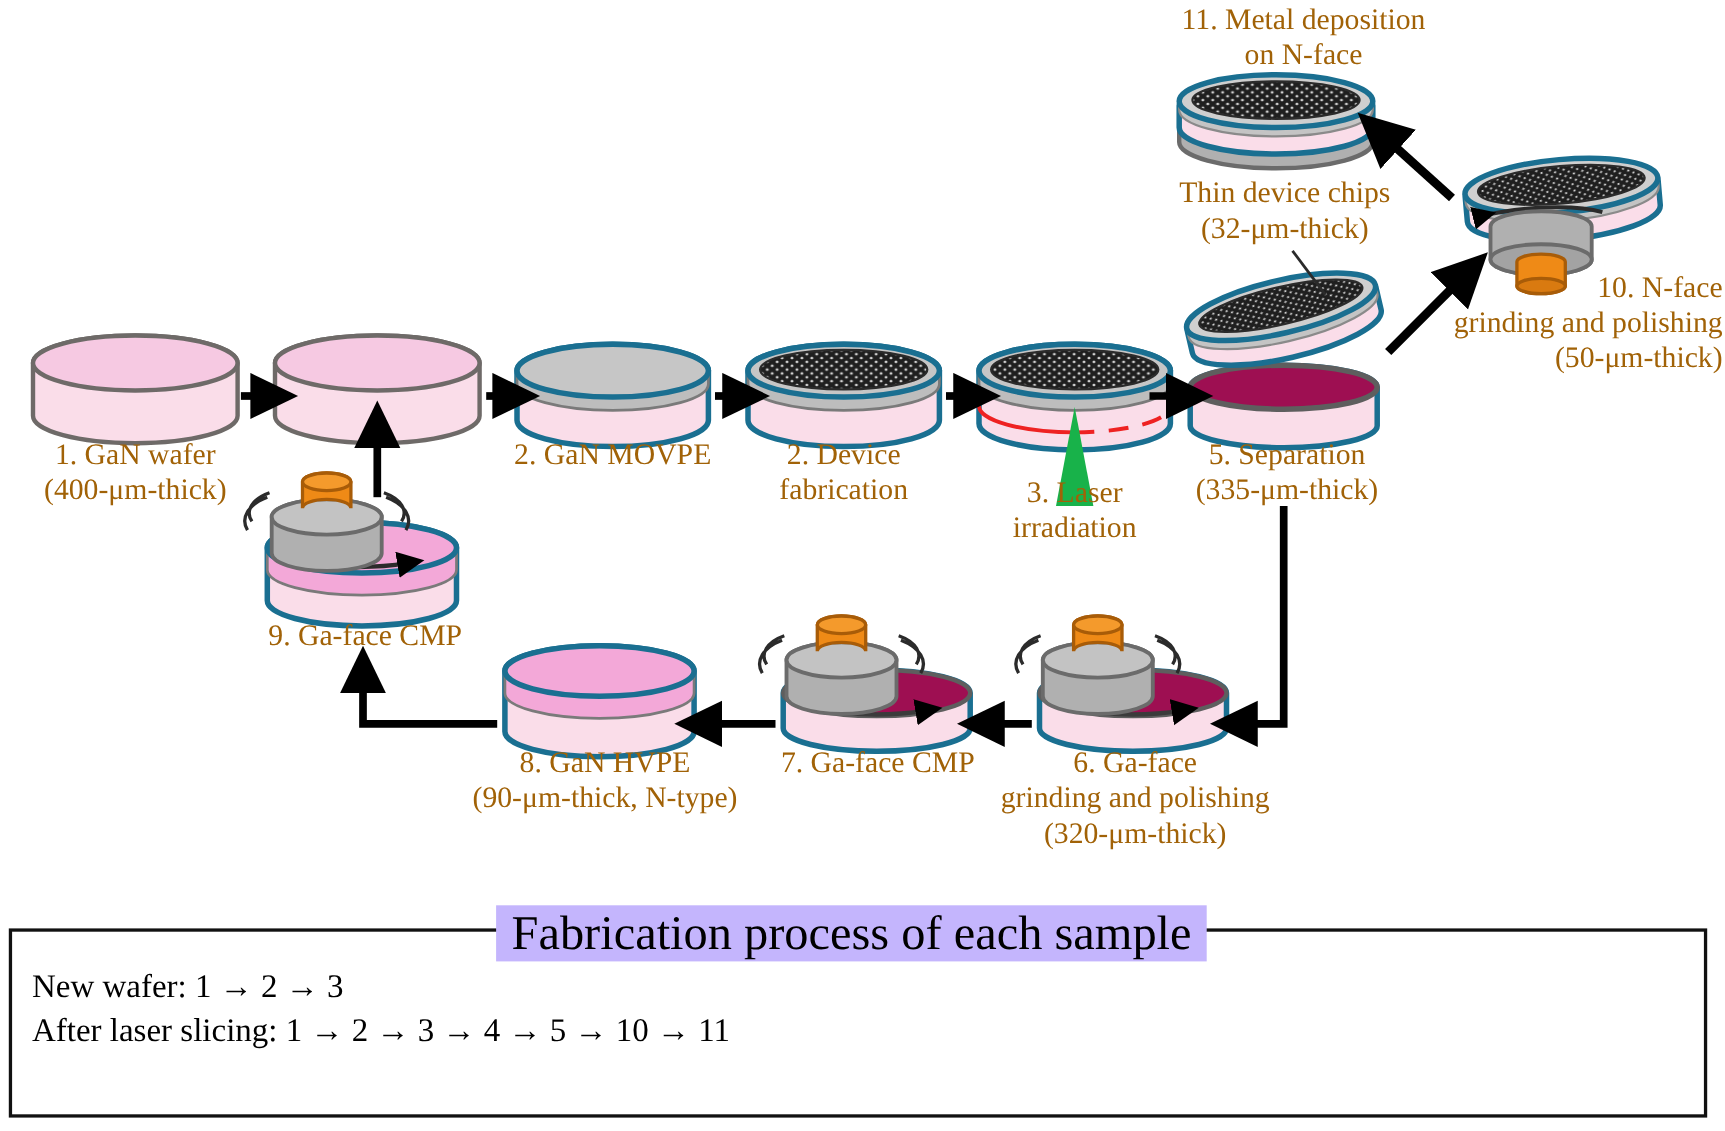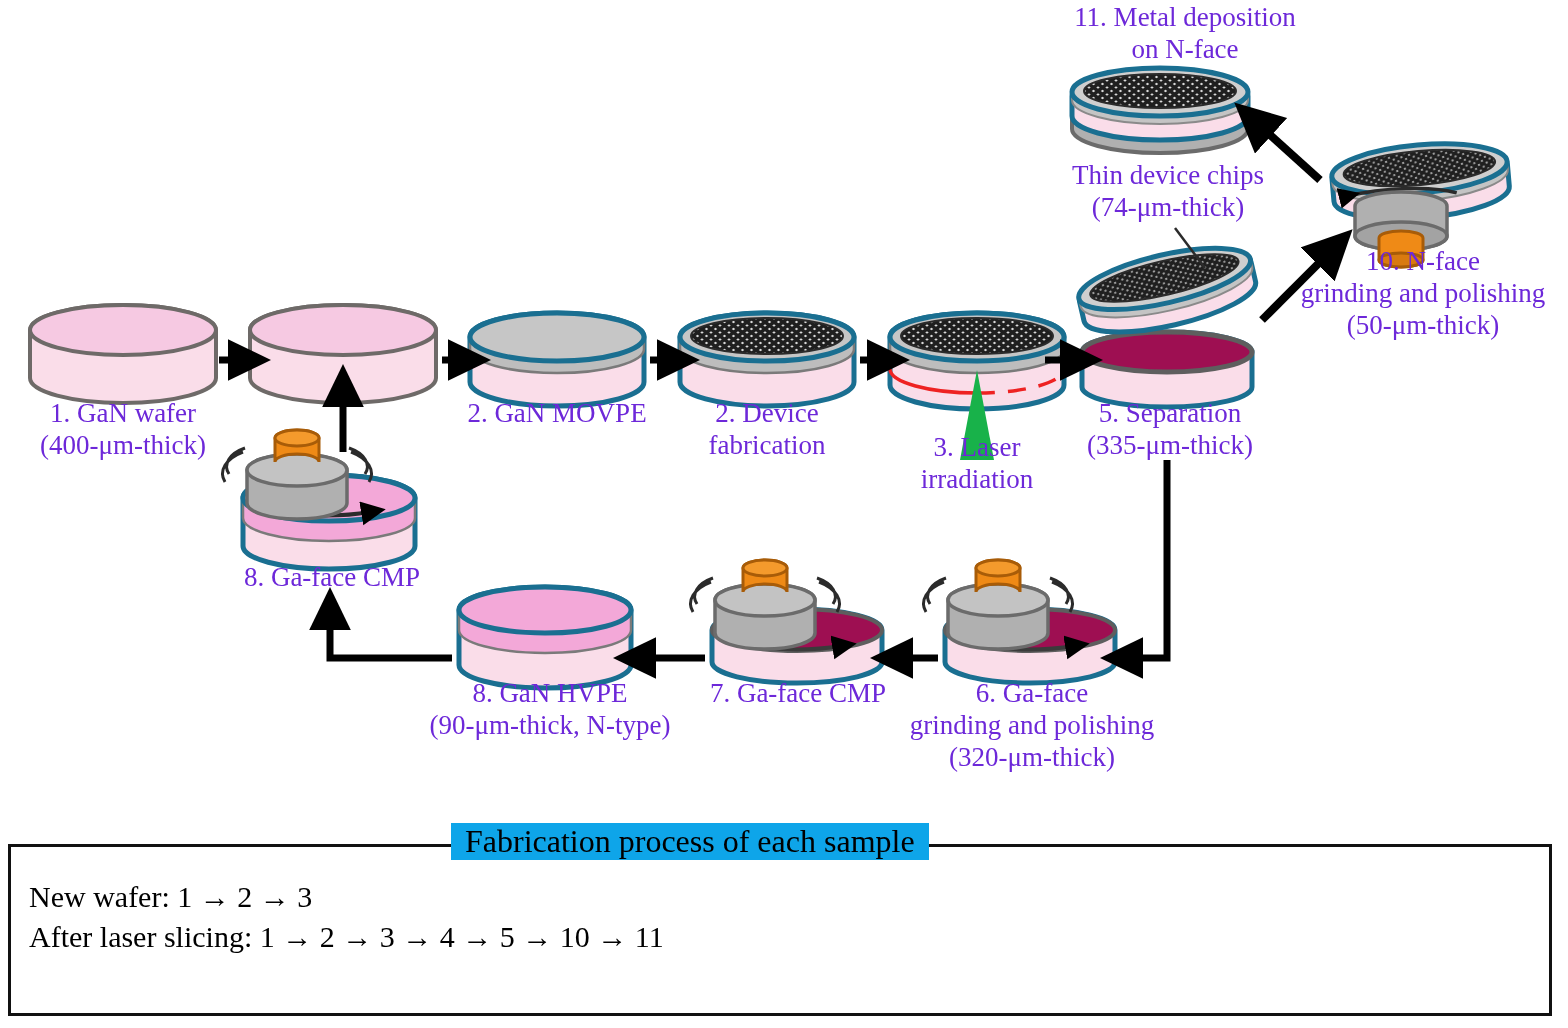--- a/index.html
+++ b/index.html
@@ -1,26 +1,26 @@
 <!DOCTYPE html>
 <html><head>
 <meta charset="utf-8">
 <style>
   html,body{margin:0;padding:0;background:#fff;}
   body{width:1568px;height:1028px;position:relative;overflow:hidden;
        font-family:"Liberation Serif","DejaVu Serif",serif;color:#000;}
   #stage{position:absolute;left:0;top:0;width:1568px;height:1028px;}
   .lbl{position:absolute;text-align:center;line-height:1.18;font-size:27px;
-       color:#6d28d9;white-space:pre-line;}
+       color:#a16207;white-space:pre-line;}
   svg.layer{position:absolute;left:0;top:0;width:1568px;height:1028px;
             pointer-events:none;}
   .legend{position:absolute;left:8px;top:844px;width:1544px;height:172px;
           border:3px solid #111;box-sizing:border-box;background:#fff;}
-  .legend-title{position:absolute;left:440px;top:-24px;background:#0ea5e9;
-                padding:0 14px;font-size:32px;white-space:nowrap;}
+  .legend-title{position:absolute;left:440px;top:-24px;background:#c4b5fd;
+                padding:0 14px;font-size:44px;white-space:nowrap;}
   .legend-lines{position:absolute;left:18px;top:30px;right:10px;}
   .legend-line{font-size:30px;line-height:1.32;white-space:nowrap;}
 </style>
 </head>
 <body>
 
 <div id="stage">
 
   <svg class="layer" viewBox="0 0 1568 1028">
     <defs>
@@ -187,28 +187,28 @@
   <div class="lbl" style="left:872px;top:432px;width:210px;">3. Laser
 irradiation</div>
   <div class="lbl" style="left:1062px;top:398px;width:216px;">5. Separation
 (335-μm-thick)</div>
   <div class="lbl" style="left:880px;top:678px;width:304px;">6. Ga-face
 grinding and polishing
 (320-μm-thick)</div>
   <div class="lbl" style="left:678px;top:678px;width:240px;">7. Ga-face CMP</div>
   <div class="lbl" style="left:400px;top:678px;width:300px;">8. GaN HVPE
 (90-μm-thick, N-type)</div>
-  <div class="lbl" style="left:212px;top:562px;width:240px;">8. Ga-face CMP</div>
-  <div class="lbl" style="left:1280px;top:246px;width:286px;">10. N-face
+  <div class="lbl" style="left:212px;top:562px;width:240px;">9. Ga-face CMP</div>
+  <div class="lbl" style="left:1280px;top:246px;width:286px;text-align:right;">10. N-face
 grinding and polishing
 (50-μm-thick)</div>
   <div class="lbl" style="left:1040px;top:2px;width:290px;">11. Metal deposition
 on N-face</div>
   <div class="lbl" style="left:1040px;top:160px;width:256px;">Thin device chips
-(74-μm-thick)</div>
+(32-μm-thick)</div>
 
   <div class="legend">
     <div class="legend-title">Fabrication process of each sample</div>
     <div class="legend-lines">
       <div class="legend-line">New wafer:  1 → 2 → 3</div>
       <div class="legend-line">After  laser  slicing:  1 → 2 → 3 → 4 → 5 → 10 → 11</div>
     </div>
   </div>
 
 </div>

